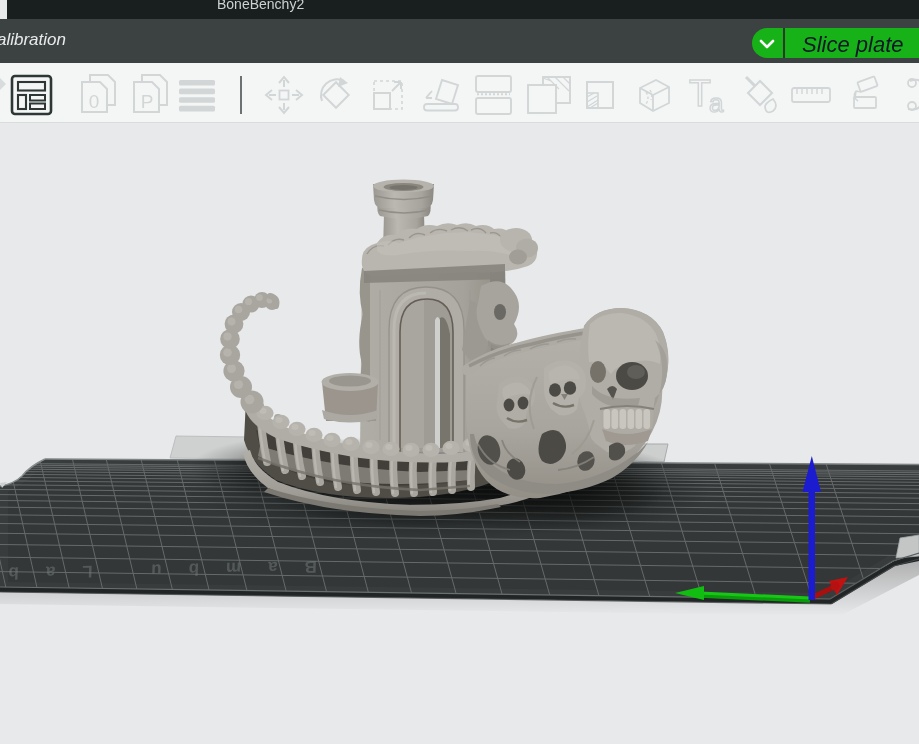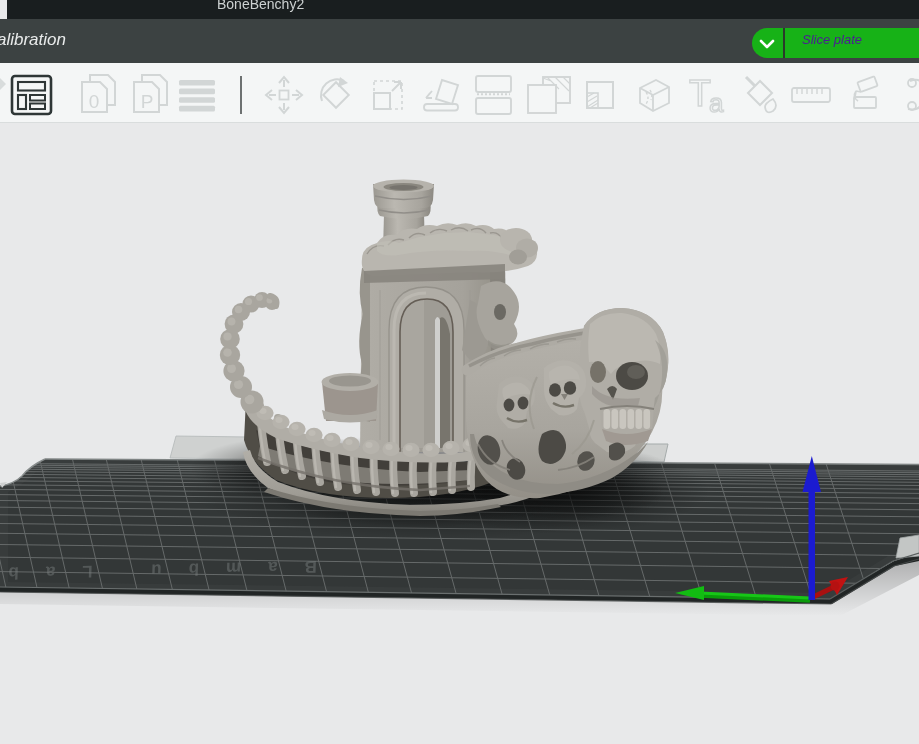--- a/index.html
+++ b/index.html
@@ -2,21 +2,21 @@
 <html><head><meta charset="utf-8">
 <style>
 html,body{margin:0;padding:0;width:919px;height:744px;overflow:hidden;
 font-family:"Liberation Sans",sans-serif;background:#e8e9ea;}
 #topbar{position:absolute;left:0;top:0;width:100%;height:19px;background:#191e1f;z-index:5;overflow:hidden;margin-left:7px;}
 #topbar span{position:absolute;left:210px;top:-4px;color:#ccd1d1;font-size:14px;}
 #bar2{position:absolute;left:0;top:19px;width:100%;height:44px;background:#3c4242;z-index:5;font-style:italic;}
 #bar2 .cal{position:absolute;left:-3px;top:11px;color:#e9ebeb;font-size:17px;}
 #slice{position:absolute;left:752px;top:9px;width:167px;height:30px;background:#17b217;border-radius:15px 0 0 15px;}
 #slice .sep{position:absolute;left:31px;top:0;width:1.5px;height:30px;background:#2b3a2b;}
-#slice .txt{position:absolute;left:50px;top:4px;color:#4c1d95;font-size:13px;}
+#slice .txt{position:absolute;left:50px;top:4px;color:#0f172a;font-size:22px;}
 #toolbar{position:absolute;left:0;top:63px;width:100%;height:59px;background:#f4f6f6;border-bottom:1px solid #d9dddd;z-index:5;}
 #scene{position:absolute;left:0;top:0;z-index:1;}
 </style></head>
 <body>
 <div id="topbar">
     <span>BoneBenchy2</span>
   </div>
 <div id="bar2">
     <span class="cal">alibration</span>
   <div id="slice">

